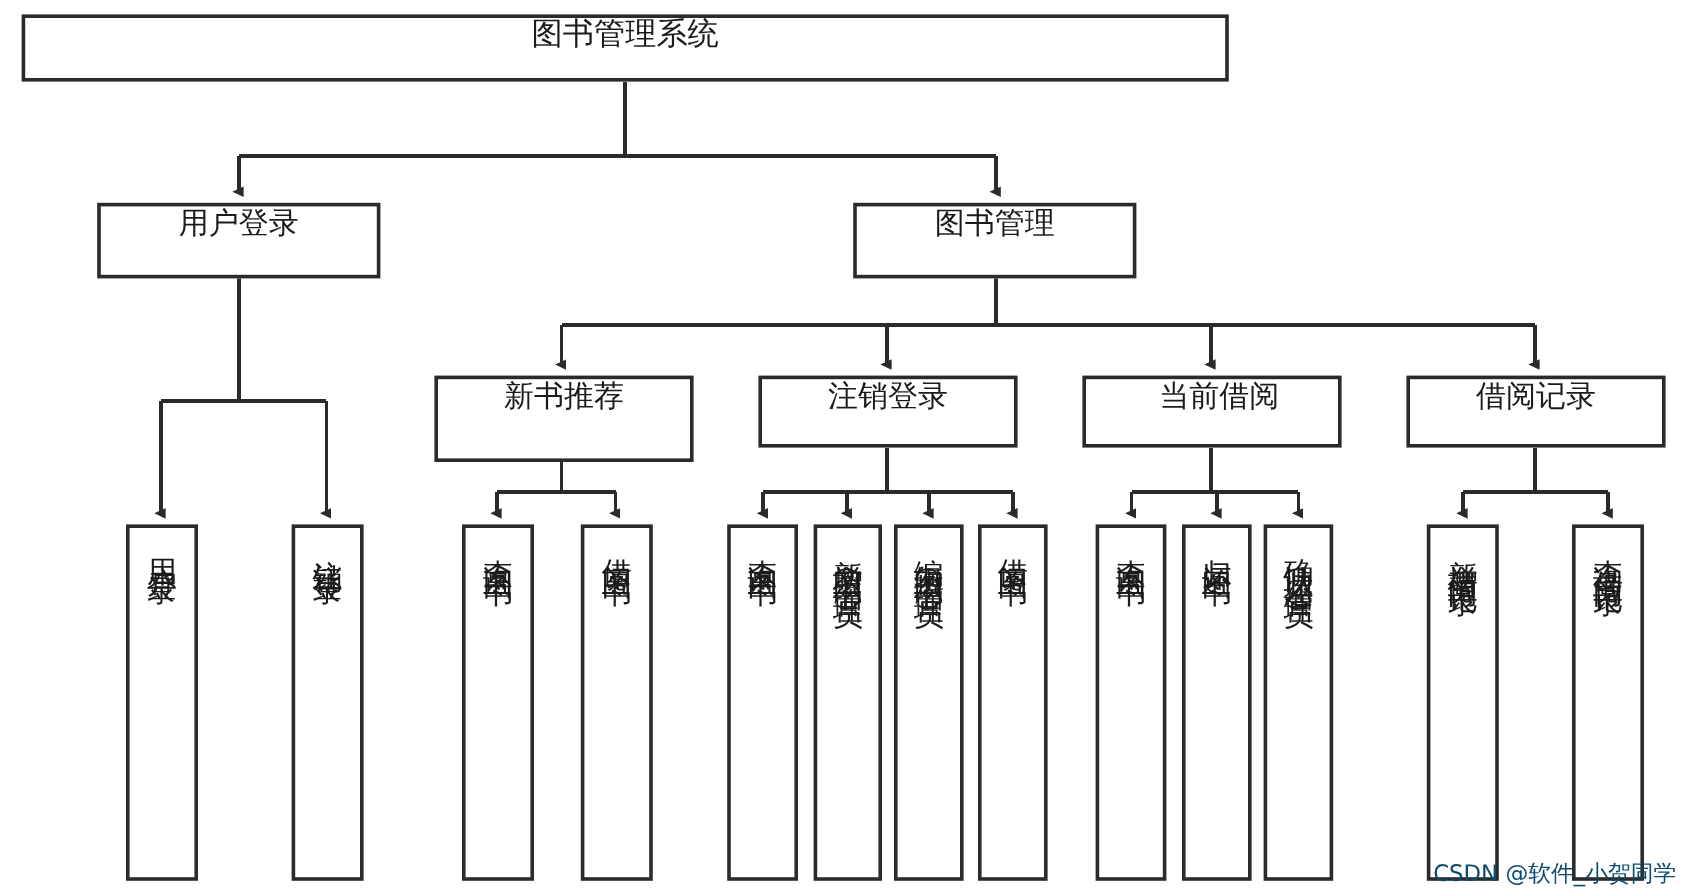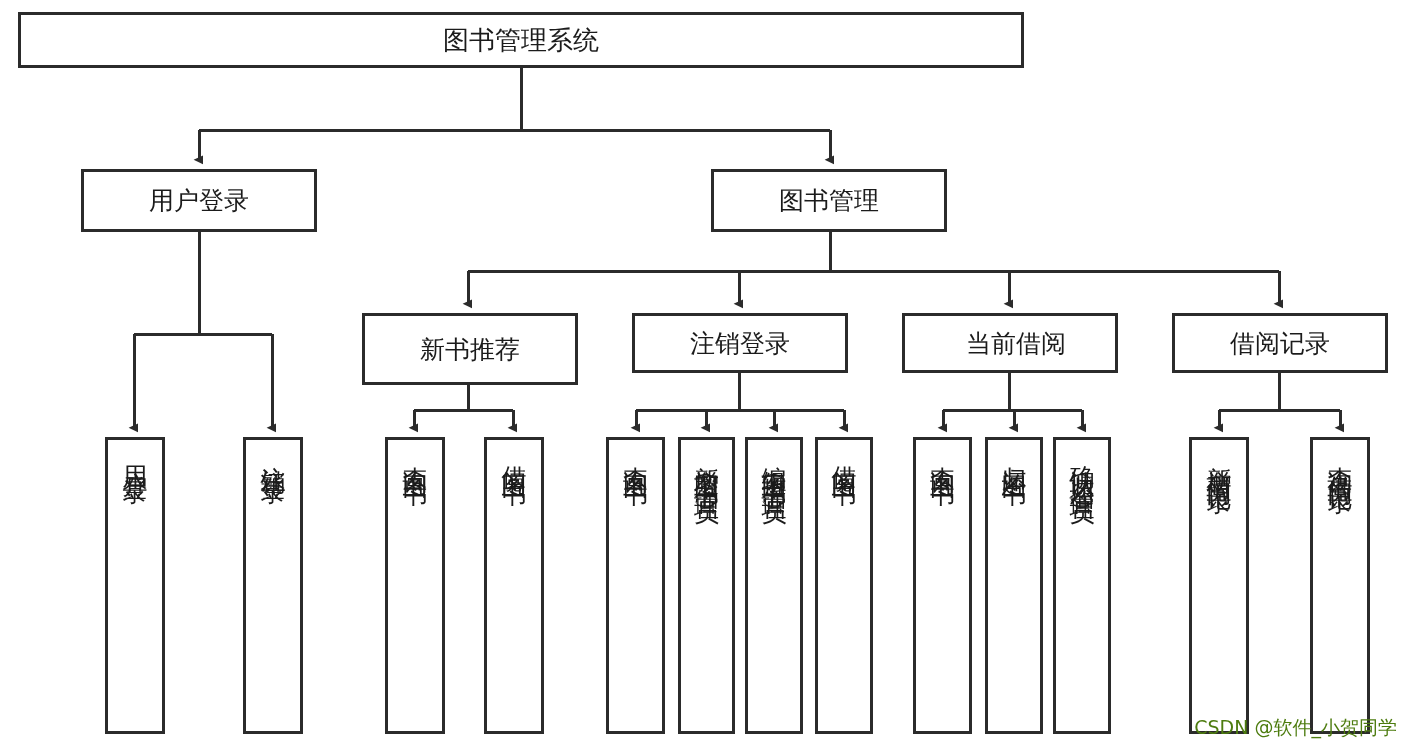--- a/index.html
+++ b/index.html
@@ -25,21 +25,21 @@
     top: 0;
     width: 1405px;
     height: 747px;
   }
   .node {
     position: absolute;
     box-sizing: border-box;
     background: #ffffff;
     border: 3px solid #2b2b2b;
     display: flex;
-    align-items: center;
+    align-items: flex-start;
     justify-content: center;
     overflow: hidden;
   }
   .node-label {
     color: #1b1b1b;
     line-height: 1.08;
     white-space: nowrap;
     text-align: center;
   }
   
@@ -61,21 +61,21 @@
     font-size: 25px;
     letter-spacing: 5px;
     white-space: nowrap;
     line-height: 1;
   }
   .watermark {
     position: absolute;
     right: 8px;
     bottom: 6px;
     font-size: 19px;
-    color: #4d7c0f;
+    color: #0c4a6e;
     white-space: nowrap;
     pointer-events: none;
   }
 </style>
 </head>
 <body>
 
 <div id="diagram-root">
 
   <svg class="connectors" viewBox="0 0 1405 747" preserveAspectRatio="none" aria-hidden="true">

